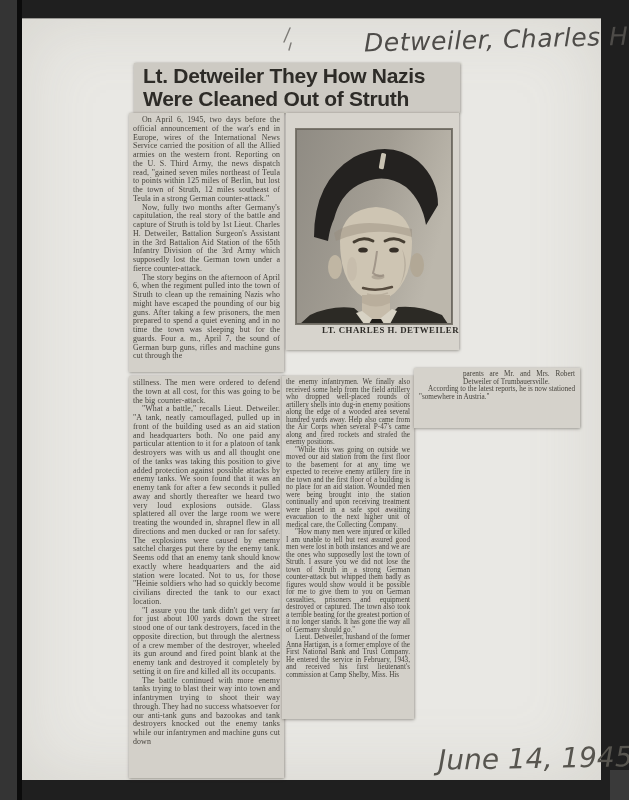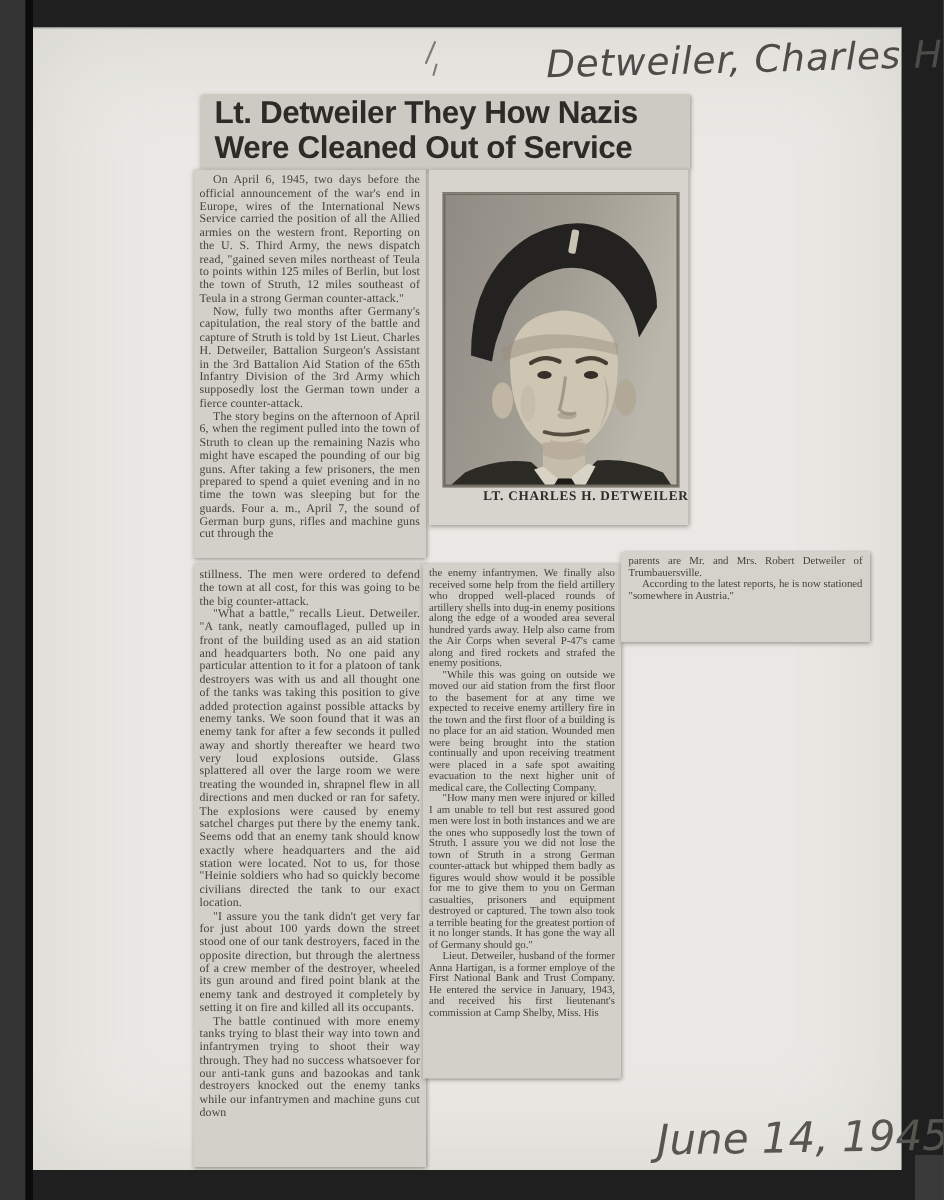--- a/index.html
+++ b/index.html
@@ -82,21 +82,21 @@
       <svg width="14" height="26" viewBox="0 0 14 26">
         <path d="M3 16 L9 2 M10 17 l-2 7" stroke="#7d7b77" stroke-width="1.4" fill="none" stroke-linecap="round"></path>
       </svg>
     </div>
 
     <div class="handwriting hw-top">Detweiler, Charles H.</div>
     <div class="handwriting hw-bottom">June 14, 1945</div>
 
     <div class="piece headline-piece">
       <h1 class="headline">Lt. Detweiler They How Nazis</h1>
-      <h1 class="headline">Were Cleaned Out of Service</h1>
+      <h1 class="headline">Were Cleaned Out of Struth</h1>
     </div>
 
     <div class="stamp">JUN 14 1945</div>
 
     <div class="piece col1-top">
       <p>On April 6, 1945, two days before the official announcement of the war's end in Europe, wires of the International News Service carried the position of all the Allied armies on the western front. Reporting on the U. S. Third Army, the news dispatch read, "gained seven miles northeast of Teula to points within 125 miles of Berlin, but lost the town of Struth, 12 miles southeast of Teula in a strong German counter-attack."</p>
       <p>Now, fully two months after Germany's capitulation, the real story of the battle and capture of Struth is told by 1st Lieut. Charles H. Detweiler, Battalion Surgeon's Assistant in the 3rd Battalion Aid Station of the 65th Infantry Division of the 3rd Army which supposedly lost the German town under a fierce counter-attack.</p>
       <p>The story begins on the afternoon of April 6, when the regiment pulled into the town of Struth to clean up the remaining Nazis who might have escaped the pounding of our big guns. After taking a few prisoners, the men prepared to spend a quiet evening and in no time the town was sleeping but for the guards. Four a. m., April 7, the sound of German burp guns, rifles and machine guns cut through the</p>
     </div>
 
@@ -158,24 +158,24 @@
       <p style="text-indent:0;">stillness. The men were ordered to defend the town at all cost, for this was going to be the big counter-attack.</p>
       <p>"What a battle," recalls Lieut. Detweiler. "A tank, neatly camouflaged, pulled up in front of the building used as an aid station and headquarters both. No one paid any particular attention to it for a platoon of tank destroyers was with us and all thought one of the tanks was taking this position to give added protection against possible attacks by enemy tanks. We soon found that it was an enemy tank for after a few seconds it pulled away and shortly thereafter we heard two very loud explosions outside. Glass splattered all over the large room we were treating the wounded in, shrapnel flew in all directions and men ducked or ran for safety. The explosions were caused by enemy satchel charges put there by the enemy tank. Seems odd that an enemy tank should know exactly where headquarters and the aid station were located. Not to us, for those "Heinie soldiers who had so quickly become civilians directed the tank to our exact location.</p>
       <p>"I assure you the tank didn't get very far for just about 100 yards down the street stood one of our tank destroyers, faced in the opposite direction, but through the alertness of a crew member of the destroyer, wheeled its gun around and fired point blank at the enemy tank and destroyed it completely by setting it on fire and killed all its occupants.</p>
       <p>The battle continued with more enemy tanks trying to blast their way into town and infantrymen trying to shoot their way through. They had no success whatsoever for our anti-tank guns and bazookas and tank destroyers knocked out the enemy tanks while our infantrymen and machine guns cut down</p>
     </div>
 
     <div class="piece col2">
       <p style="text-indent:0;">the enemy infantrymen. We finally also received some help from the field artillery who dropped well-placed rounds of artillery shells into dug-in enemy positions along the edge of a wooded area several hundred yards away. Help also came from the Air Corps when several P-47's came along and fired rockets and strafed the enemy positions.</p>
       <p>"While this was going on outside we moved our aid station from the first floor to the basement for at any time we expected to receive enemy artillery fire in the town and the first floor of a building is no place for an aid station. Wounded men were being brought into the station continually and upon receiving treatment were placed in a safe spot awaiting evacuation to the next higher unit of medical care, the Collecting Company.</p>
       <p>"How many men were injured or killed I am unable to tell but rest assured good men were lost in both instances and we are the ones who supposedly lost the town of Struth. I assure you we did not lose the town of Struth in a strong German counter-attack but whipped them badly as figures would show would it be possible for me to give them to you on German casualties, prisoners and equipment destroyed or captured. The town also took a terrible beating for the greatest portion of it no longer stands. It has gone the way all of Germany should go."</p>
-      <p>Lieut. Detweiler, husband of the former Anna Hartigan, is a former employe of the First National Bank and Trust Company. He entered the service in January, 1943, and received his first lieutenant's commission at Camp Shelby, Miss. His</p>
+      <p>Lieut. Detweiler, husband of the former Anna Hartigan, is a former employe of the First National Bank and Trust Company. He entered the service in February, 1943, and received his first lieutenant's commission at Camp Shelby, Miss. His</p>
     </div>
 
     <div class="piece col3">
-      <p style="text-indent:0;">parents are Mr. and Mrs. Robert Detweiler of Trumbauersville.</p>
+      <p style="text-indent:0;margin-left:44px;">parents are Mr. and Mrs. Robert Detweiler of Trumbauersville.</p>
       <p>According to the latest reports, he is now stationed "somewhere in Austria."</p>
     </div>
 
   </div>
 
   <div class="corner-patch"></div>
 </div>
 
 </body></html>

